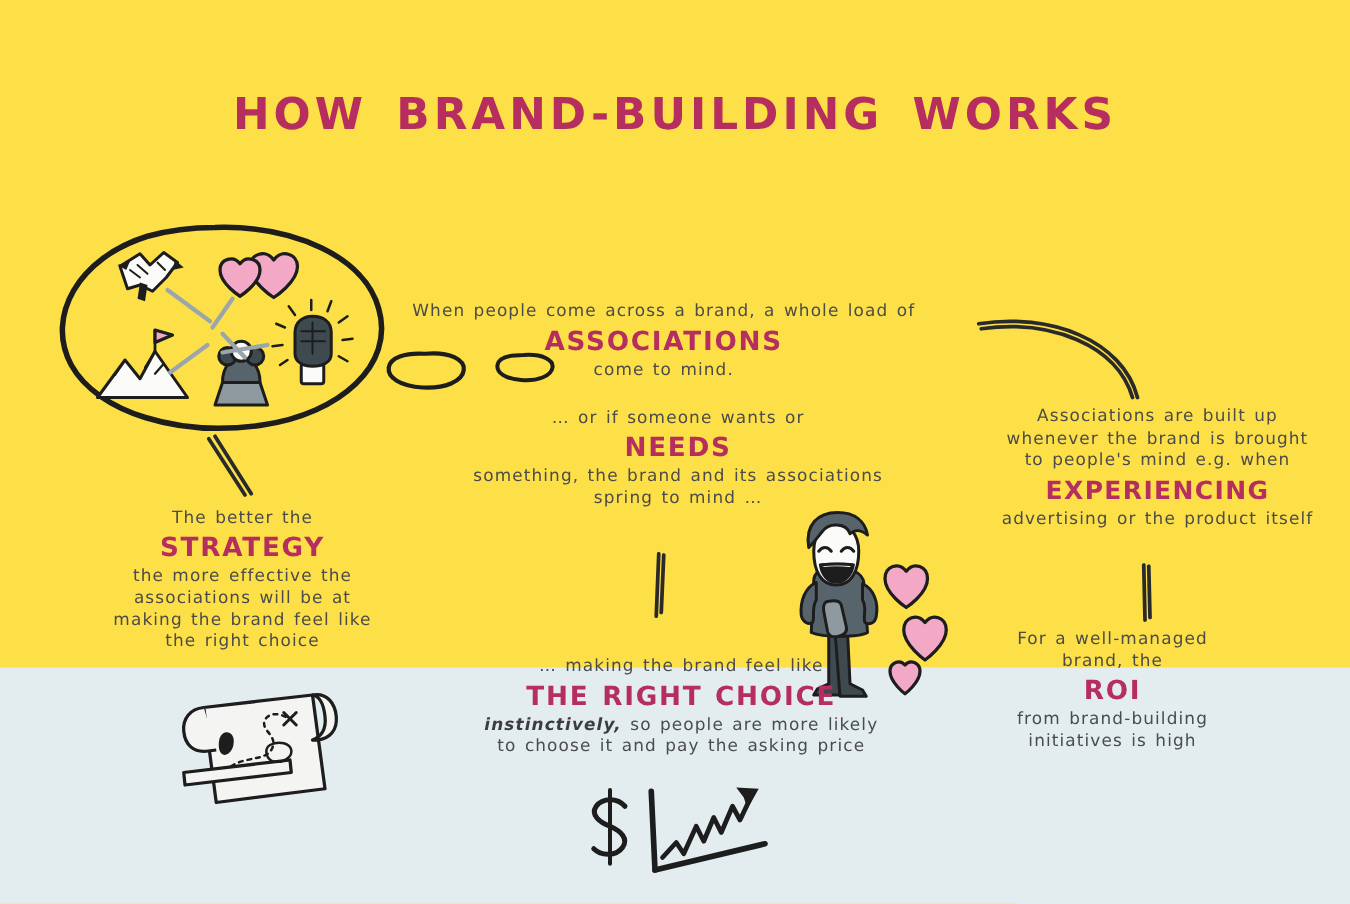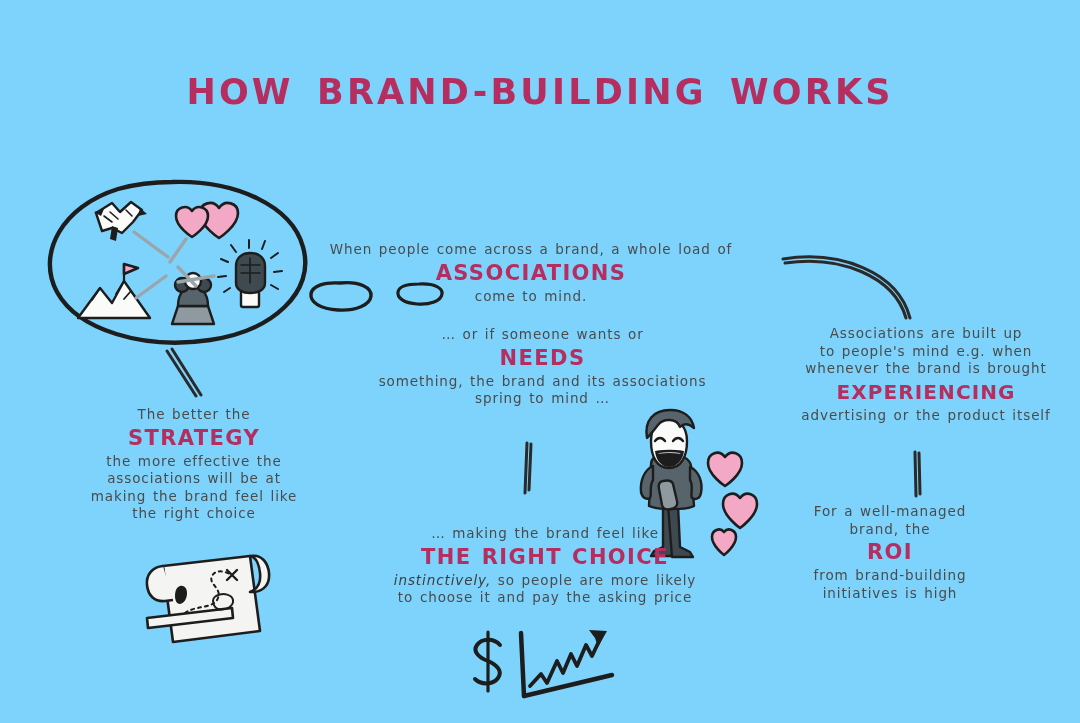--- a/index.html
+++ b/index.html
@@ -9,22 +9,22 @@
   body {
     width: 1080px;
     height: 723px;
     background: #e3edf0;
     font-family: "DejaVu Sans", sans-serif;
     overflow: hidden;
   }
   #canvas {
     position: relative;
     width: 1080px;
-    height: 723px;
-    background: #7dd3fc;
+    height: 534px;
+    background: #fde047;
   }
   .abs { position: absolute; }
 
   
   #title {
     top: 72px;
     left: 0;
     width: 1080px;
     text-align: center;
     font-family: "DejaVu Sans", sans-serif;
@@ -48,21 +48,21 @@
   .tblock .hl {
     display: block;
     color: #b52e5f;
     font-size: 21px;
     font-weight: bold;
     letter-spacing: 1.4px;
     line-height: 27px;
     padding: 1px 0 1px 0;
   }
   .tblock .hl.sm { font-size: 20px; letter-spacing: 1.1px; }
-  .tblock .ital { font-style: italic; font-weight: normal; color:#3d3d3d;margin-top:43px; }
+  .tblock .ital { font-style: italic; font-weight: bold; color:#3d3d3d;margin-top:43px; }
   .tblock .ln { display: block; }
 
   
   #txt-center-top  { top: 241px; left: 306px;  width: 450px; }
   #txt-center-mid  { top: 326px; left: 355px;  width: 375px; }
   #txt-left        { top: 406px; left: 70px;   width: 248px; }
   #txt-right-top   { top: 325px; left: 786px;  width: 280px; }
   #txt-right-bot   { top: 503px; left: 780px;  width: 220px; }
   #txt-center-bot  { top: 525px; left: 355px;  width: 380px; }
 
@@ -242,22 +242,22 @@
 
   <div class="abs tblock" id="txt-center-mid">
     <span class="ln">… or if someone wants or</span>
     <span class="hl">NEEDS</span>
     <span class="ln">something, the brand and its associations</span>
     <span class="ln">spring to mind …</span>
   </div>
 
   <div class="abs tblock" id="txt-right-top">
     <span class="ln">Associations are built up</span>
+    <span class="ln">whenever the brand is brought</span>
     <span class="ln">to people's mind e.g. when</span>
-    <span class="ln">whenever the brand is brought</span>
     <span class="hl sm">EXPERIENCING</span>
     <span class="ln">advertising or the product itself</span>
   </div>
 
   <div class="abs tblock" id="txt-right-bot">
     <span class="ln">For a well-managed</span>
     <span class="ln">brand, the</span>
     <span class="hl">ROI</span>
     <span class="ln">from brand-building</span>
     <span class="ln">initiatives is high</span>

